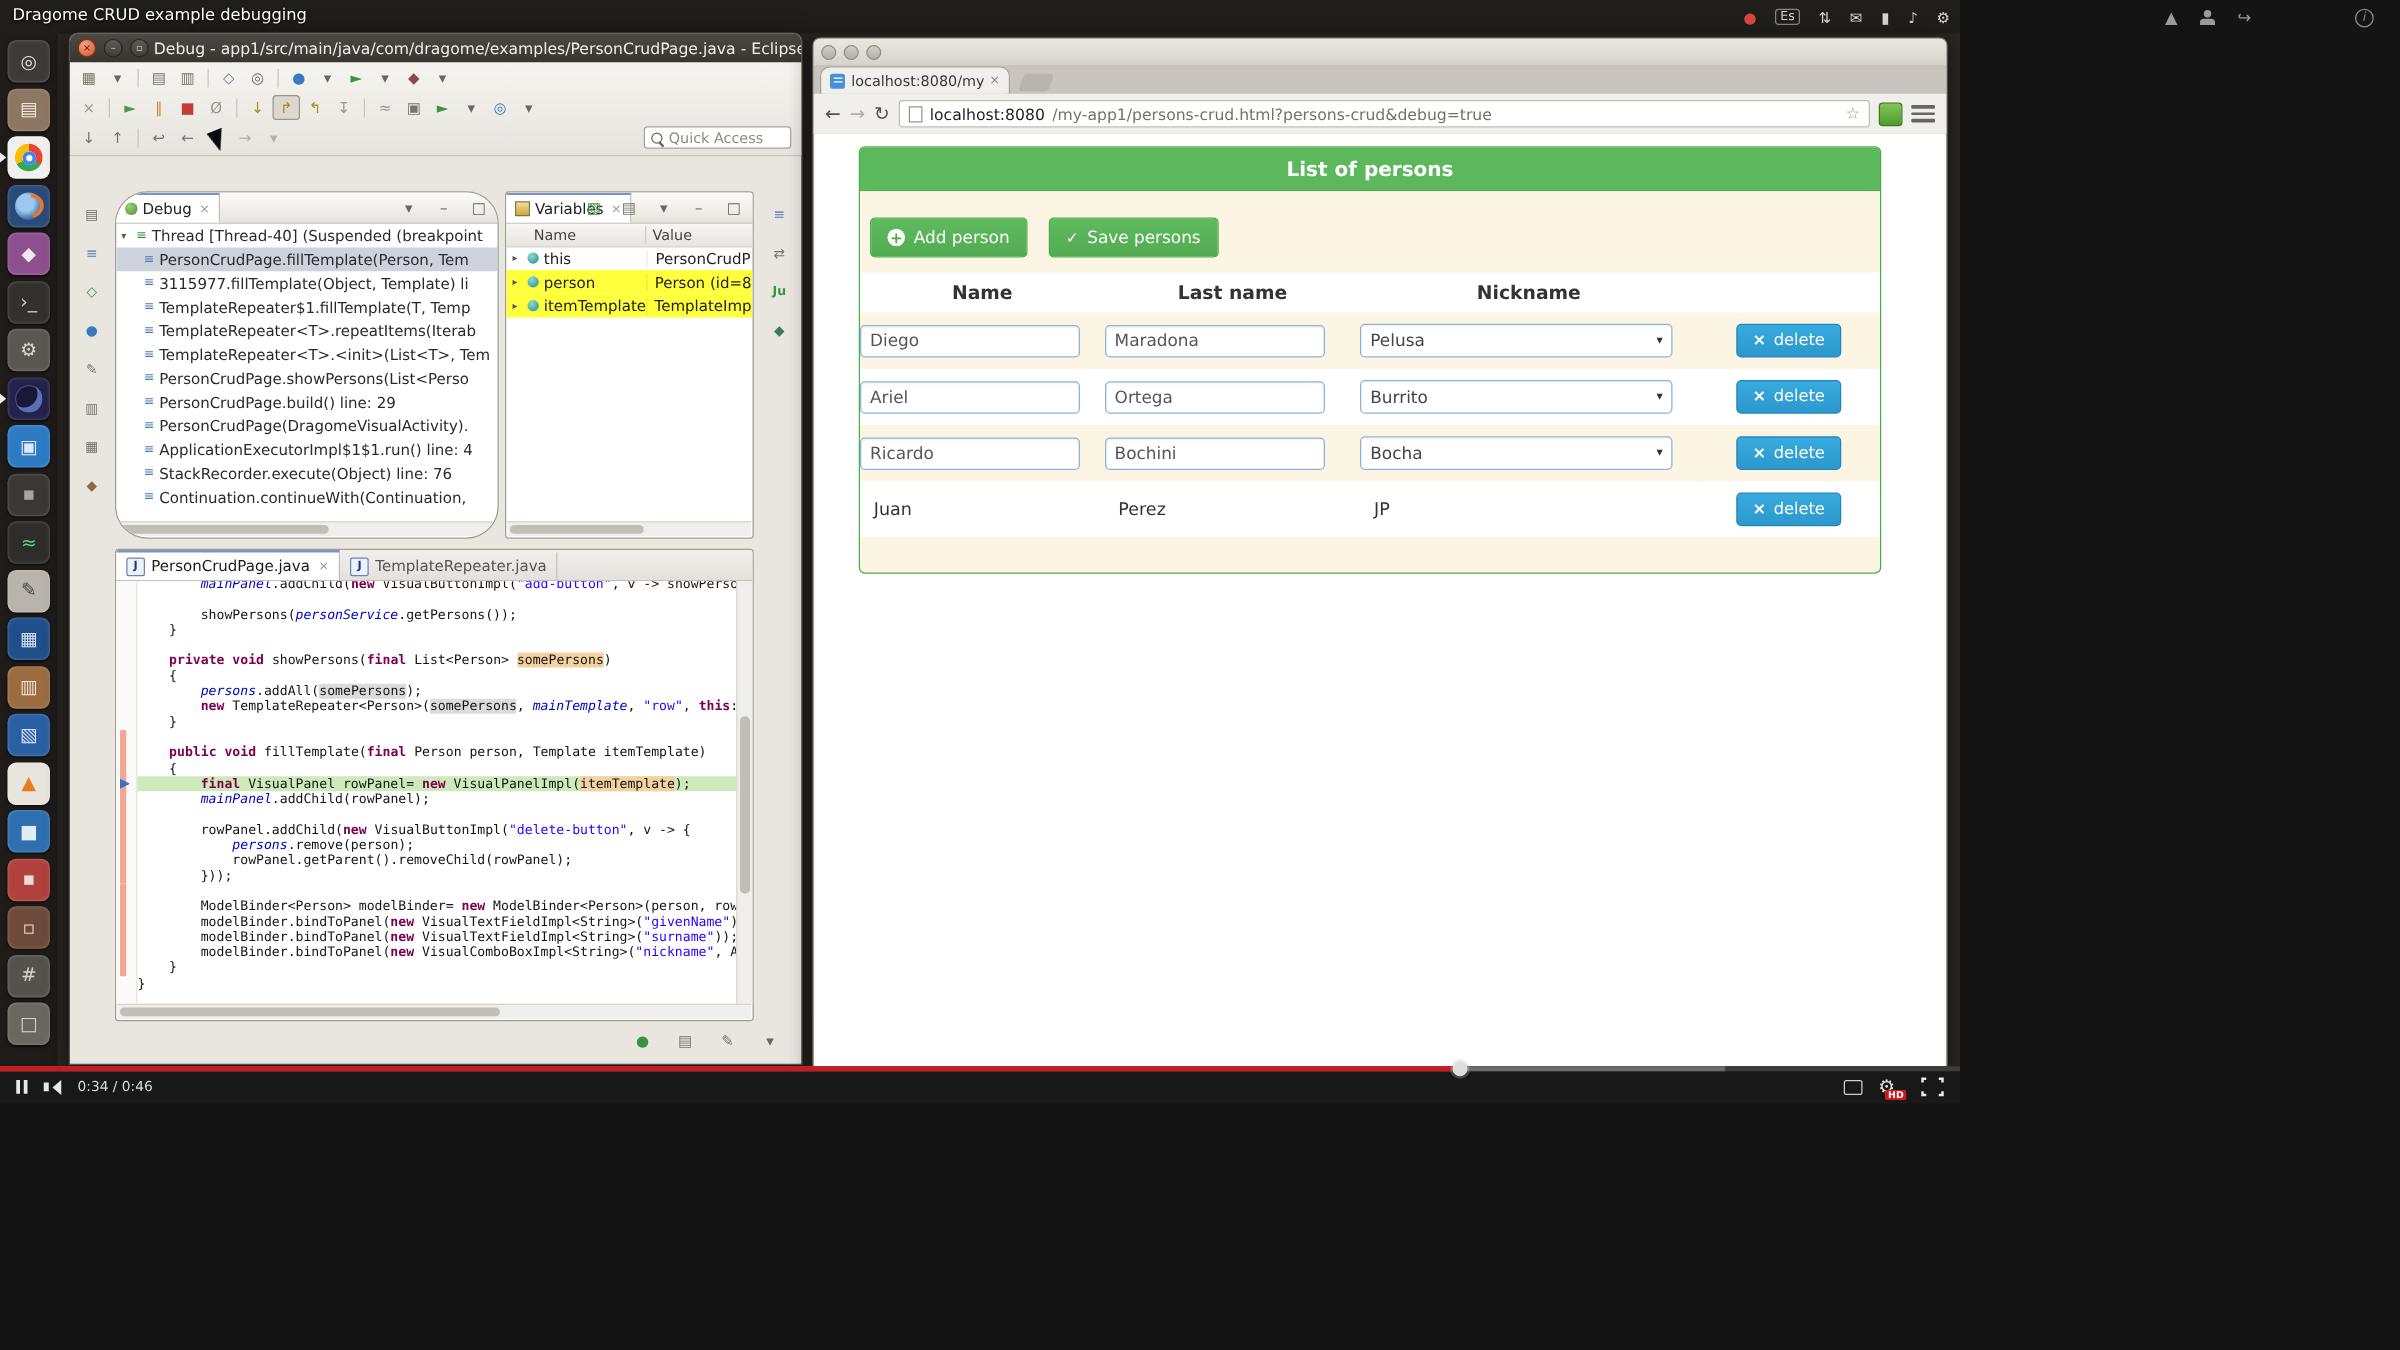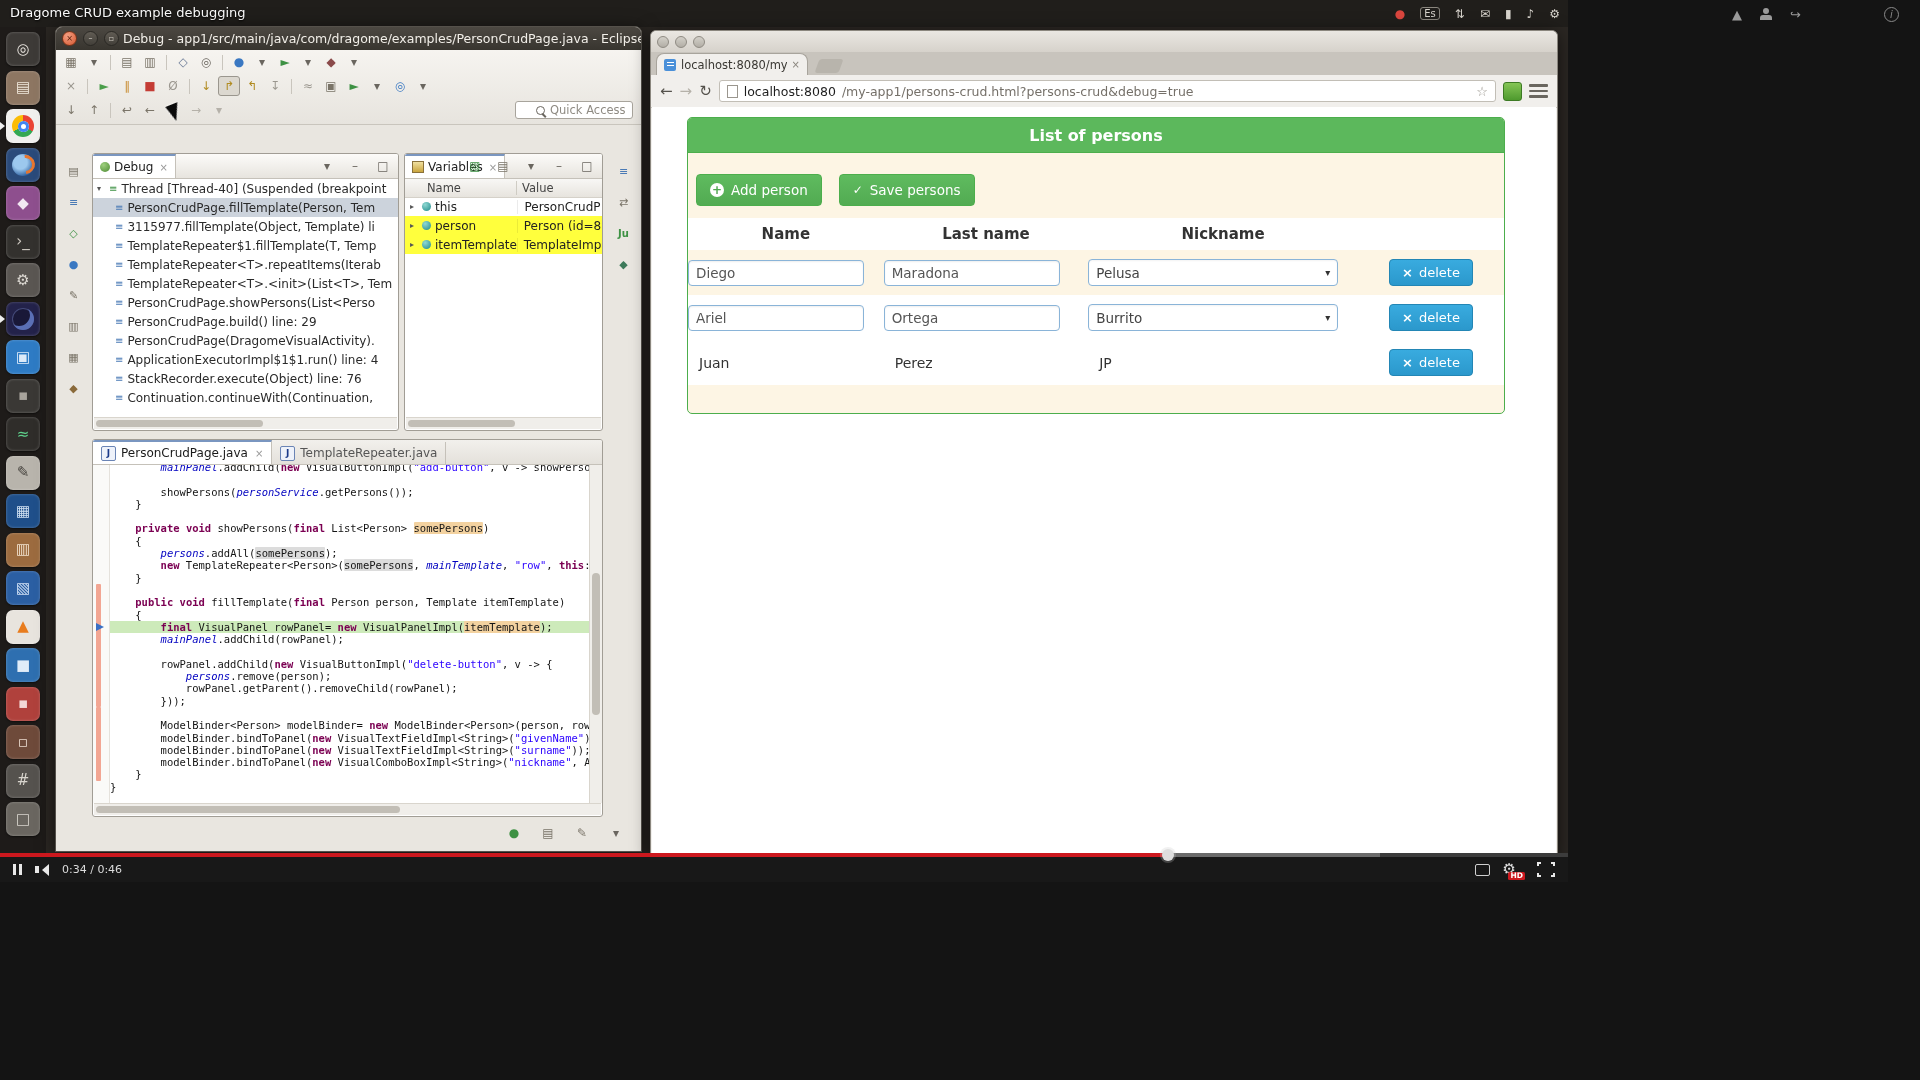--- a/index.html
+++ b/index.html
@@ -30,31 +30,31 @@
   .wb-close{background:radial-gradient(circle at 35% 30%,#f5a083,#d3562f);border:1px solid #7a3318;color:#551c09;}
   .wb-min,.wb-max{background:linear-gradient(#615c54,#423f39);border:1px solid #2a2824;color:#cfcac2;}
   .e-title{flex:1;text-align:center;color:#f1eee8;font-size:12.5px;white-space:nowrap;overflow:hidden;padding:0 8px 0 4px;}
   .e-menubar{height:22px;background:#f2f0ec;border-bottom:1px solid #d5d1c9;display:flex;align-items:center;padding-left:2px;font-size:12.5px;color:#3a3833;}
   .menu-item{padding:2px 7px;border-radius:2px;}
   .e-toolbar{position:relative;height:74px;background:linear-gradient(#f6f4f0,#e7e4de);border-bottom:1px solid #c9c5bd;}
   .t-row{display:flex;align-items:center;height:24px;padding-left:4px;gap:1px;}
   .t-icon{width:20px;height:18px;display:flex;align-items:center;justify-content:center;font-size:12px;border-radius:3px;border:1px solid transparent;}
   .t-icon.pressed{background:#dcd8d0;border:1px solid #9a968e;}
   .t-sep{width:1px;height:15px;background:#c9c5bd;margin:0 4px;}
-  .quick-access{position:absolute;right:8px;bottom:5px;width:118px;height:18px;background:#fff;border:1px solid #a8a49c;border-radius:3px;display:flex;align-items:center;font-size:11.5px;color:#8f8b83;gap:5px;padding-left:20px;box-sizing:border-box;}
+  .quick-access{position:absolute;right:8px;bottom:5px;width:118px;height:18px;background:#fff;border:1px solid #a8a49c;border-radius:3px;display:flex;align-items:center;font-size:11.5px;color:#8f8b83;gap:5px;padding-left:5px;box-sizing:border-box;}
   .mag{width:7px;height:7px;border:1.5px solid #6a665f;border-radius:50%;position:relative;flex:none;}
   .mag:after{content:'';position:absolute;left:6px;top:6px;width:5px;height:1.5px;background:#6a665f;transform:rotate(45deg);transform-origin:0 0;}
   .side-strip{position:absolute;top:122px;bottom:4px;width:35px;display:flex;flex-direction:column;align-items:center;gap:15px;padding-top:14px;font-size:11px;box-sizing:border-box;}
   #left-strip{left:0;}
   #right-strip{right:0;}
   .strip-ic{width:18px;height:16px;display:flex;align-items:center;justify-content:center;}
   .strip-text{font-size:10px;font-weight:bold;}
   
   .view-panel{position:absolute;background:#fff;border:1px solid #a19d95;border-radius:3px;overflow:hidden;}
-  #debug-panel{left:36px;top:126px;width:305px;height:276px;}
+  #debug-panel{left:36px;top:126px;width:305px;height:276px;border-radius:26px;}
   #variables-panel{left:348px;top:126px;width:197px;height:276px;}
   #editor-panel{left:36px;top:412px;width:509px;height:376px;}
   .view-header{height:24px;background:linear-gradient(#fcfbf9,#e7e4de);border-bottom:1px solid #c5c1b9;display:flex;align-items:center;position:relative;}
   .view-tab{display:flex;align-items:center;gap:4px;padding:0 7px;height:22px;background:#fff;border-right:1px solid #c5c1b9;font-size:12px;color:#222;border-top:2px solid #7a96c0;}
   .tclose{color:#999;font-size:10px;margin-left:2px;}
   .view-tools{position:absolute;right:4px;top:0;height:24px;display:flex;gap:6px;align-items:center;font-size:10px;}
   .bug-icon{width:10px;height:10px;border-radius:50%;background:radial-gradient(circle at 35% 30%,#9ed07e,#4d8a33);flex:none;}
   .vars-icon{width:10px;height:10px;background:linear-gradient(#f0e0a0,#caa53d);border:1px solid #8a713a;flex:none;}
   .dbg-body{position:absolute;top:25px;bottom:12px;left:0;right:0;overflow:hidden;font-size:12px;color:#2a2a2a;}
   .dbg-row{display:flex;align-items:center;height:19px;padding-left:4px;gap:4px;white-space:nowrap;overflow:hidden;}
@@ -599,20 +599,34 @@
                     <div class="sel">
                       <span>Burrito</span>
                       <span class="caret">▾</span>
                     </div>
                   </td>
                   <td class="del-cell"><button class="del-btn">
                       <span class="delx">×</span>
                       <span>delete</span>
                     </button></td>
                 </tr>
+                <tr>
+                  <td class="cell-pad"><input class="ti" value="Ricardo" style=""></td>
+                  <td class="cell-pad"><input class="ti" value="Bochini" style=""></td>
+                  <td class="cell-pad">
+                    <div class="sel">
+                      <span>Bocha</span>
+                      <span class="caret">▾</span>
+                    </div>
+                  </td>
+                  <td class="del-cell"><button class="del-btn">
+                      <span class="delx">×</span>
+                      <span>delete</span>
+                    </button></td>
+                </tr>
                 <tr class="white">
                   <td><span class="plain-val">Juan</span></td>
                   <td><span class="plain-val">Perez</span></td>
                   <td><span class="plain-val">JP</span></td>
                   <td class="del-cell"><button class="del-btn">
                       <span class="delx">×</span>
                       <span>delete</span>
                     </button></td>
                 </tr>
               </tbody>

